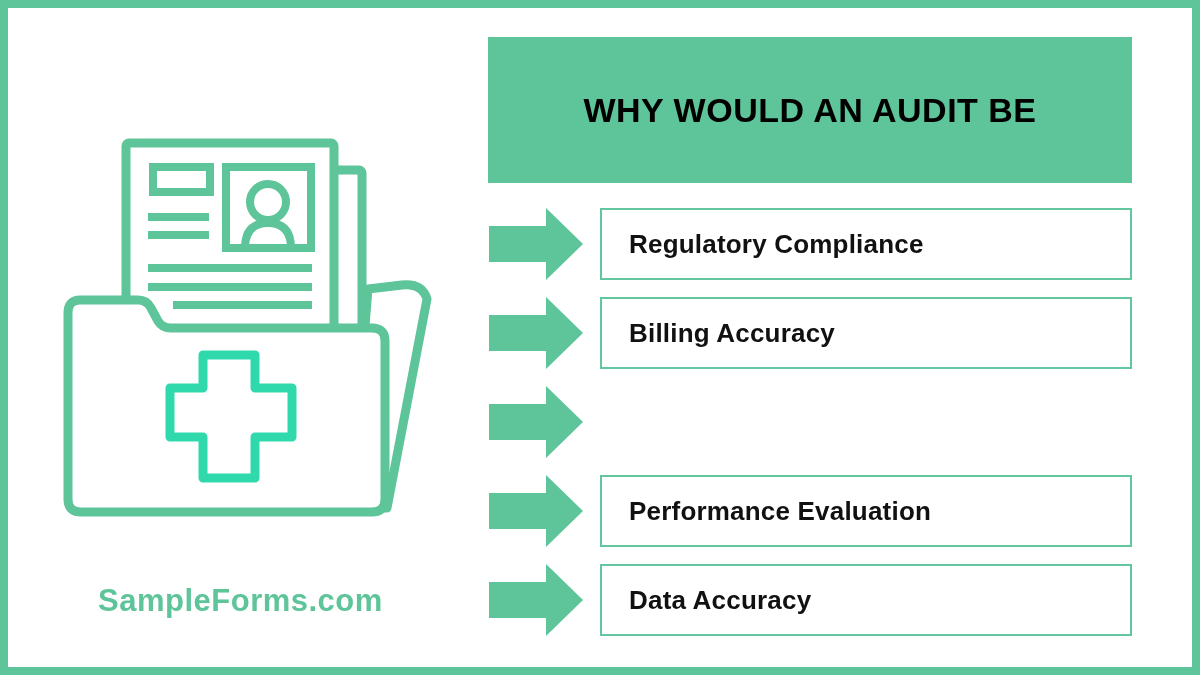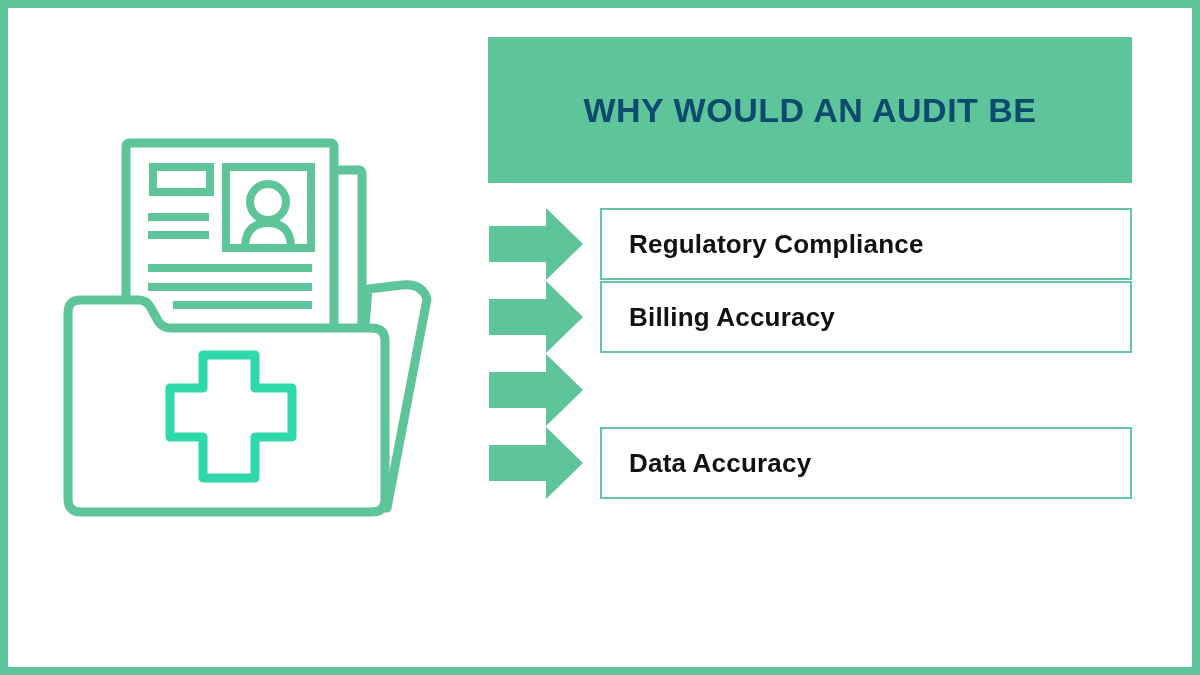--- a/index.html
+++ b/index.html
@@ -29,39 +29,39 @@
     color: #5ec49a;
     letter-spacing: 0.5px;
   }
   .header {
     position: absolute;
     left: 480px;
     top: 29px;
     width: 644px;
     height: 146px;
     background: #5ec49a;
-    color: #0c4a6e;
+    color: #000000;
     display: flex;
     flex-direction: column;
     align-items: center;
     justify-content: center;
     text-align: center;
     font-weight: 700;
     font-size: 34px;
     line-height: 47px;
     letter-spacing: 0.5px;
   }
   .rows {
     position: absolute;
     left: 481px;
     top: 200px;
     width: 643px;
     display: flex;
     flex-direction: column;
-    gap: 1px;
+    gap: 17px;
   }
   .row {
     display: flex;
     align-items: center;
     height: 72px;
   }
   .arrow {
     width: 94px;
     height: 72px;
     flex: 0 0 94px;
@@ -125,20 +125,21 @@
     <line x1="98" y1="157" x2="262" y2="157" class="illus-line"></line>
     <line x1="123" y1="175" x2="262" y2="175" class="illus-line"></line>
 
     <path d="M 318 159 L 352 155 Q 372 153 377 169 L 337 378 L 300 378 Z" class="illus-stroke"></path>
 
     <path d="M 30 170 L 88 170 Q 97 170 101 178 L 108 191 Q 112 198 121 198 L 322 198 Q 335 198 335 211 L 335 369 Q 335 382 322 382 L 31 382 Q 18 382 18 369 L 18 183 Q 18 170 30 170 Z" class="illus-stroke"></path>
 
     <path d="M 153 225 L 205 225 L 205 258 L 242 258 L 242 307 L 205 307 L 205 348 L 153 348 L 153 307 L 120 307 L 120 258 L 153 258 Z" class="illus-cross"></path>
   </svg>
 
+  <div class="brand">SampleForms.com</div>
 
   <div class="header">
     <div>WHY WOULD AN AUDIT BE</div>
   </div>
 
   <div class="rows">
 
     <div class="row">
       <svg class="arrow" viewBox="0 0 94 72" aria-hidden="true">
           <path d="M0 18 H57 V0 L94 36 L57 72 V54 H0 Z"></path>
@@ -156,20 +157,28 @@
         <span>Billing Accuracy</span>
       </div>
     </div>
 
     <div class="row">
       <svg class="arrow" viewBox="0 0 94 72" aria-hidden="true">
           <path d="M0 18 H57 V0 L94 36 L57 72 V54 H0 Z"></path>
         </svg>
     </div>
 
+    <div class="row">
+      <svg class="arrow" viewBox="0 0 94 72" aria-hidden="true">
+          <path d="M0 18 H57 V0 L94 36 L57 72 V54 H0 Z"></path>
+        </svg>
+      <div class="ibox">
+        <span>Performance Evaluation</span>
+      </div>
+    </div>
 
     <div class="row">
       <svg class="arrow" viewBox="0 0 94 72" aria-hidden="true">
           <path d="M0 18 H57 V0 L94 36 L57 72 V54 H0 Z"></path>
         </svg>
       <div class="ibox">
         <span>Data Accuracy</span>
       </div>
     </div>
 

